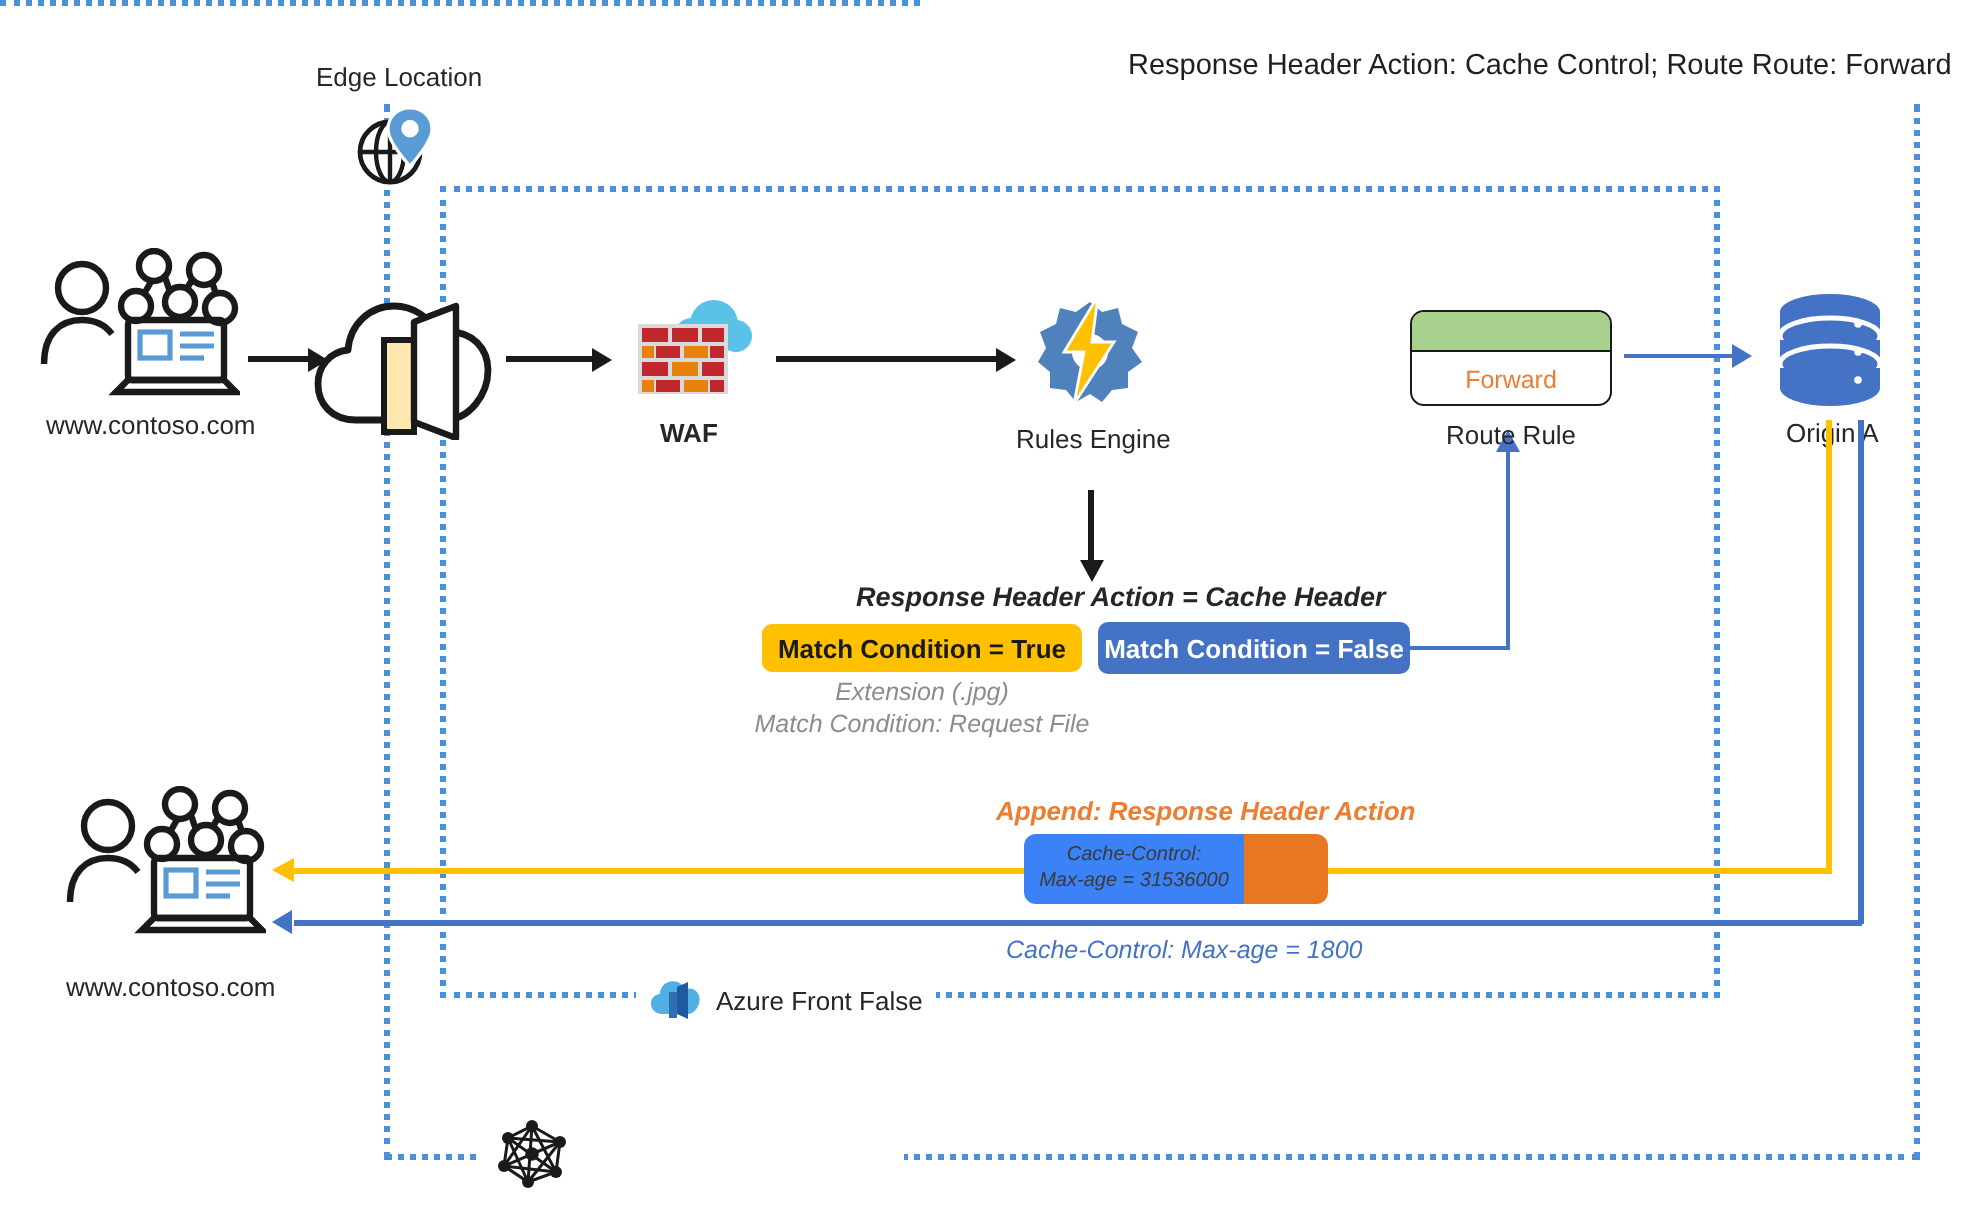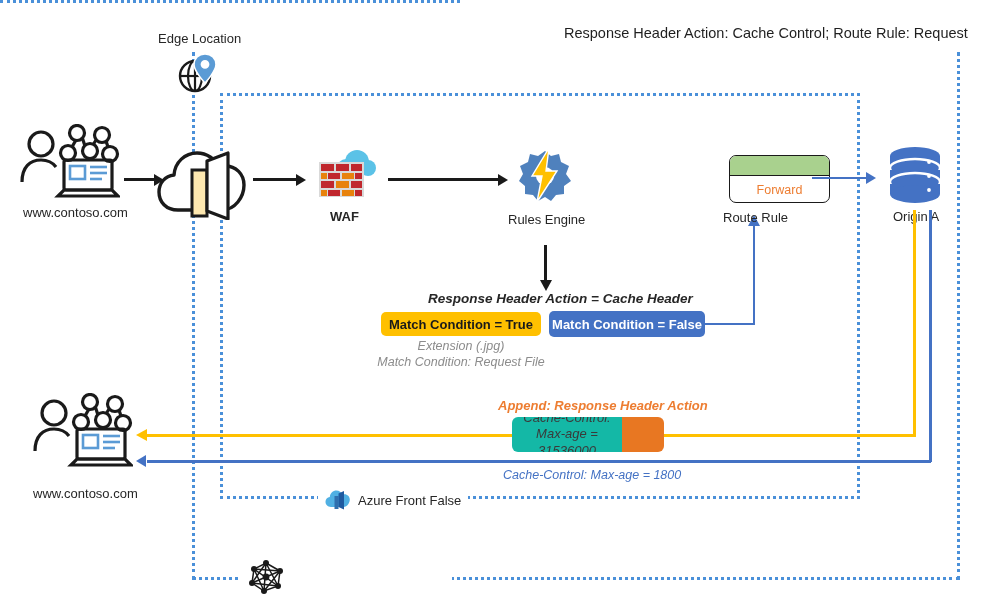--- a/index.html
+++ b/index.html
@@ -103,21 +103,20 @@
 
   
   #route-card {
     position: absolute;
     left: 705px; top: 155px; width: 101px; height: 48px;
     border: 1.6px solid #1a1a1a;
     border-radius: 7px;
     box-sizing: border-box;
     background: #ffffff;
     overflow: hidden;
-    margin-left: 24px;
   }
   #route-card .head {
     height: 19px;
     background: #a9d18e;
     border-bottom: 1.6px solid #1a1a1a;
     border-radius: 5px 5px 0 0;
   }
   #route-card .body {
     height: 27px;
     display: flex;
@@ -130,27 +129,27 @@
   
   #cache-chip {
     position: absolute;
     left: 512px; top: 417px; width: 152px; height: 35px;
     border-radius: 6px;
     overflow: hidden;
     display: flex;
   }
   #cache-chip .left {
     flex: 0 0 110px;
-    background: #14b8a6;
+    background: #3b82f6;
     display: flex;
     align-items: center;
     justify-content: center;
     color: #3a3a3a;
     font-style: italic;
-    font-size: 13px;
+    font-size: 10px;
     line-height: 1.25;
     text-align: center;
   }
   #cache-chip .right {
     flex: 1;
     background: #e87722;
   }
 
   
   .line { position: absolute; }
@@ -177,21 +176,21 @@
 <div id="stage">
 
   <div id="mgn-box" class="dotted-box"></div>
   <div id="mgn-top-right"></div>
 
   <div id="afd-box" class="dotted-box"></div>
 
   <div class="border-mask" style="left:318px; top:491px; width:150px; height:16px;"></div>
   <div class="border-mask" style="left:240px; top:571px; width:212px; height:18px;"></div>
 
-  <div class="lbl lbl-title" style="left:564px; top:24px;">Response Header Action: Cache Control; Route Rule: Request</div>
+  <div class="lbl lbl-title" style="left:564px; top:24px;">Response Header Action: Cache Control; Route Route: Forward</div>
 
   <div class="lbl" style="left:158px; top:31px;">Edge Location</div>
   <div class="icon" style="left:176px; top:52px;">
     <svg width="46" height="42" viewBox="0 0 46 42">
       <circle cx="19" cy="24" r="15" fill="#ffffff" stroke="#1a1a1a" stroke-width="2.4"></circle>
       <ellipse cx="19" cy="24" rx="7" ry="15" fill="none" stroke="#1a1a1a" stroke-width="2.2"></ellipse>
       <line x1="4" y1="24" x2="34" y2="24" stroke="#1a1a1a" stroke-width="2.2"></line>
       <line x1="19" y1="9" x2="19" y2="39" stroke="#1a1a1a" stroke-width="2.2"></line>
       <path d="M29 2 C35.5 2 40 6.6 40 12.6 C40 19.5 29 31 29 31 C29 31 18 19.5 18 12.6 C18 6.6 22.5 2 29 2 Z" fill="#5b9bd5" stroke="#ffffff" stroke-width="1.6"></path>
       <circle cx="29" cy="12.3" r="5.2" fill="#ffffff" stroke="#5b9bd5" stroke-width="1.6"></circle>

